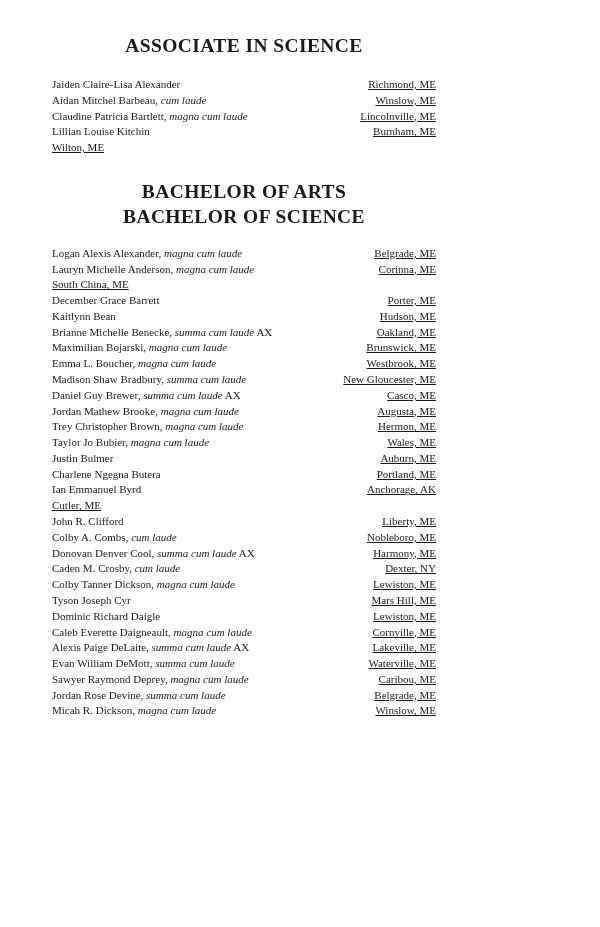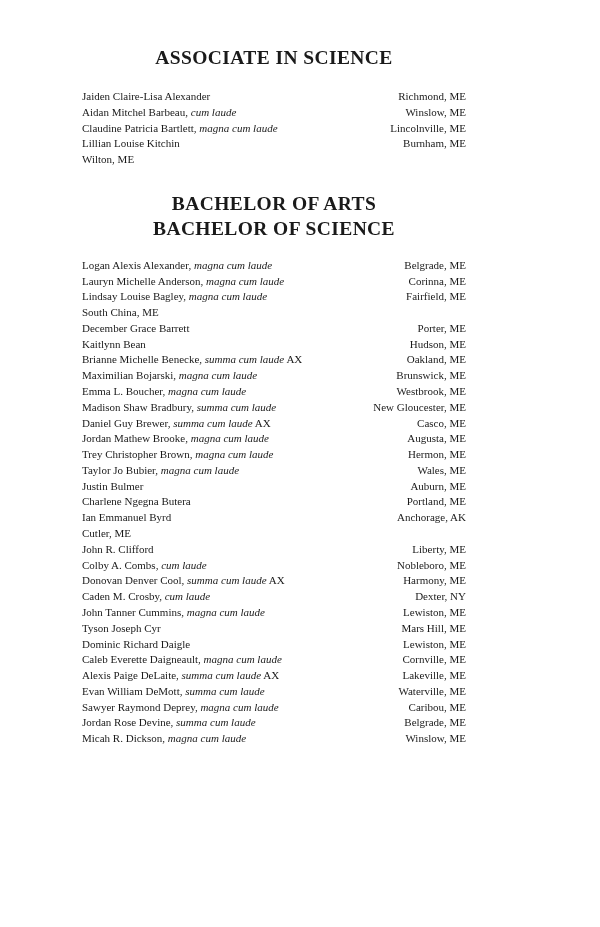--- a/index.html
+++ b/index.html
@@ -11,23 +11,22 @@
     height: 927px;
     background: #ffffff;
     font-family: "Liberation Serif", serif;
     color: #1a1a1a;
     overflow: hidden;
   }
   .page {
     width: 488px;
     height: 927px;
     box-sizing: border-box;
-    padding: 40px 52px 0 52px;
+    padding: 28px 52px 0 52px;
     position: relative;
-    margin-left: 30px;
   }
   .section-heading {
     text-align: center;
     font-weight: bold;
     font-size: 19.5px;
     letter-spacing: 0.4px;
     line-height: 1.28;
     margin: 0;
   }
   .heading-block {
@@ -51,20 +50,21 @@
     line-height: 1.435;
     white-space: nowrap;
   }
   .entry .name {
     text-align: left;
     padding-right: 10px;
   }
   .entry .city {
     text-align: right;
     flex: 0 0 auto;
+    text-decoration: underline;
   }
   .honor {
     font-style: italic;
   }
   .suffix {
     font-style: normal;
   }
 </style>
 </head>
 <body>
@@ -105,24 +105,20 @@
         <ul class="entry-list">
           <li class="entry">
             <span class="name"><span>Logan Alexis Alexander</span>, <span class="honor">magna cum laude</span></span>
             <span class="city">Belgrade, ME</span>
           </li>
           <li class="entry">
             <span class="name"><span>Lauryn Michelle Anderson</span>, <span class="honor">magna cum laude</span></span>
             <span class="city">Corinna, ME</span>
           </li>
           <li class="entry">
-            <span class="name"><span>Lindsay Louise Bagley</span>, <span class="honor">magna cum laude</span></span>
-            <span class="city">Fairfield, ME</span>
-          </li>
-          <li class="entry">
             <span class="city">South China, ME</span>
           </li>
           <li class="entry">
             <span class="name"><span>December Grace Barrett</span></span>
             <span class="city">Porter, ME</span>
           </li>
           <li class="entry">
             <span class="name"><span>Kaitlynn Bean</span></span>
             <span class="city">Hudson, ME</span>
           </li>
@@ -183,21 +179,21 @@
           </li>
           <li class="entry">
             <span class="name"><span>Donovan Denver Cool</span>, <span class="honor">summa cum laude</span> <span class="suffix">AX</span></span>
             <span class="city">Harmony, ME</span>
           </li>
           <li class="entry">
             <span class="name"><span>Caden M. Crosby</span>, <span class="honor">cum laude</span></span>
             <span class="city">Dexter, NY</span>
           </li>
           <li class="entry">
-            <span class="name"><span>John Tanner Cummins</span>, <span class="honor">magna cum laude</span></span>
+            <span class="name"><span>Colby Tanner Dickson</span>, <span class="honor">magna cum laude</span></span>
             <span class="city">Lewiston, ME</span>
           </li>
           <li class="entry">
             <span class="name"><span>Tyson Joseph Cyr</span></span>
             <span class="city">Mars Hill, ME</span>
           </li>
           <li class="entry">
             <span class="name"><span>Dominic Richard Daigle</span></span>
             <span class="city">Lewiston, ME</span>
           </li>

